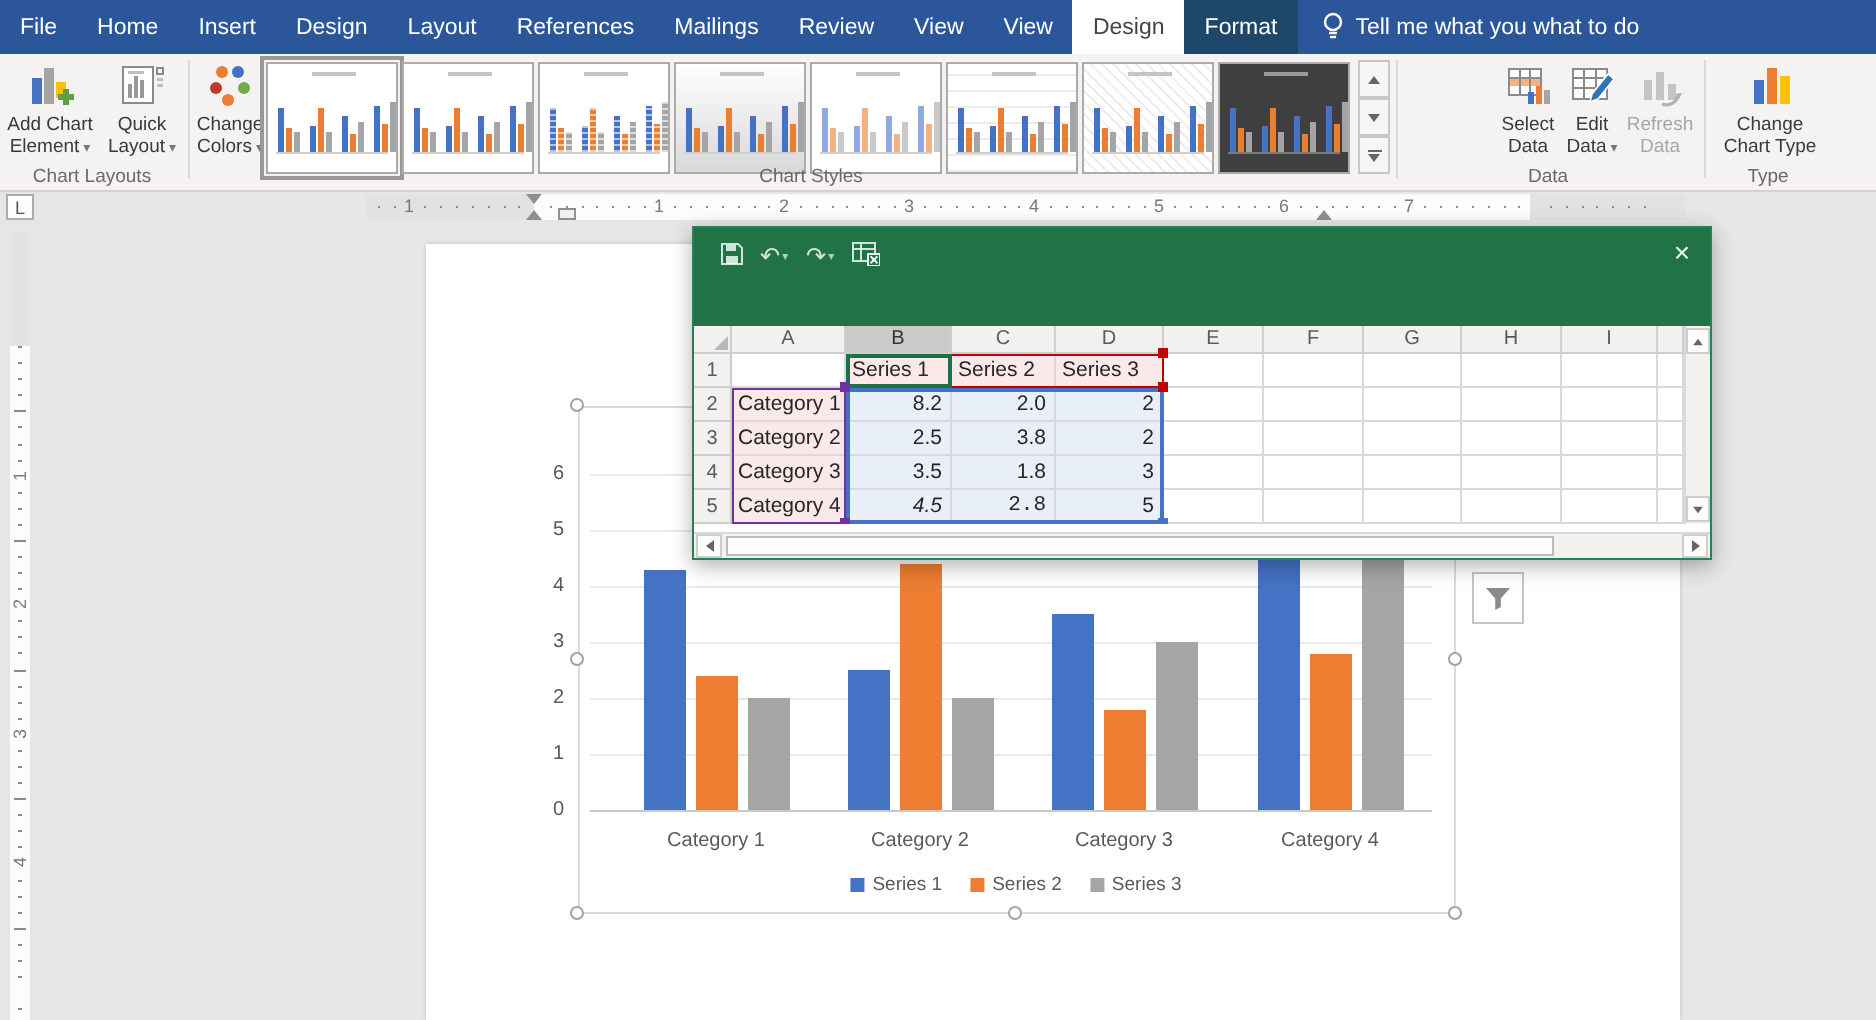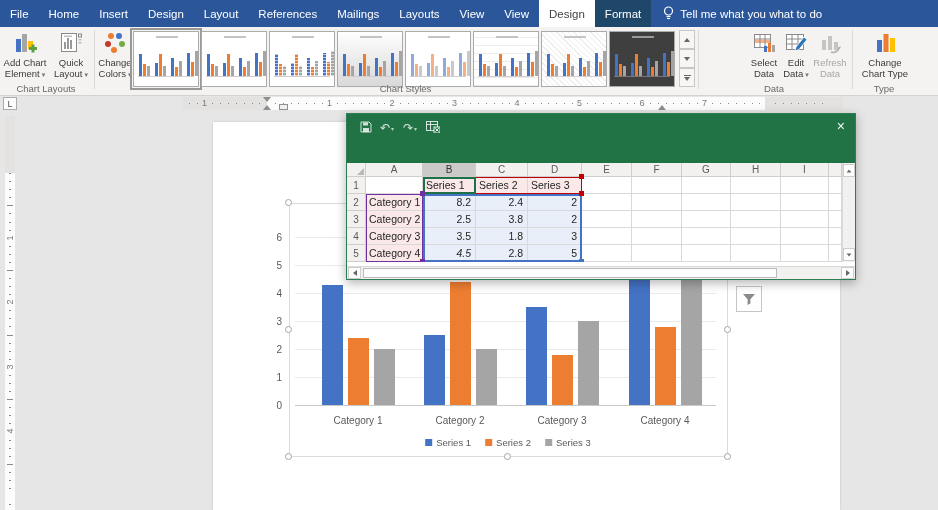--- a/index.html
+++ b/index.html
@@ -109,21 +109,21 @@
 
   <div id="tabbar">
     <div id="tabs" style="display:flex">
         <div class="tab">File</div>
         <div class="tab">Home</div>
         <div class="tab">Insert</div>
         <div class="tab">Design</div>
         <div class="tab">Layout</div>
         <div class="tab">References</div>
         <div class="tab">Mailings</div>
-        <div class="tab">Layouts</div>
+        <div class="tab">Review</div>
         <div class="tab">View</div>
         <div class="tab">View</div>
         <div class="tab active">Design</div>
         <div class="tab contextual">Format</div>
       </div>
     <div class="tellme">
       <svg width="11" height="15" viewBox="0 0 11 15">
         <circle cx="5.5" cy="5" r="4" fill="none" stroke="#fff" stroke-width="1.2"></circle>
         <line x1="3.5" y1="10.5" x2="7.5" y2="10.5" stroke="#fff" stroke-width="1.2"></line>
         <line x1="4" y1="12.5" x2="7" y2="12.5" stroke="#fff" stroke-width="1.2"></line>
@@ -615,21 +615,21 @@
         <div class="cell fill-pink" style="left: 181px; top: 14px; width: 54px; height: 17px; padding-left: 3px;">Series 3</div>
         <div class="cell" style="left: 235px; top: 14px; width: 50px; height: 17px; padding-left: 3px;"></div>
         <div class="cell" style="left: 285px; top: 14px; width: 50px; height: 17px; padding-left: 3px;"></div>
         <div class="cell" style="left: 335px; top: 14px; width: 49px; height: 17px; padding-left: 3px;"></div>
         <div class="cell" style="left: 384px; top: 14px; width: 50px; height: 17px; padding-left: 3px;"></div>
         <div class="cell" style="left: 434px; top: 14px; width: 48px; height: 17px; padding-left: 3px;"></div>
         <div class="cell" style="left: 482px; top: 14px; width: 13px; height: 17px; padding-left: 3px;"></div>
         <div class="cell hcell" style="left: 0px; top: 31px; width: 19px; height: 17px;">2</div>
         <div class="cell fill-pink" style="left: 19px; top: 31px; width: 57px; height: 17px; padding-left: 3px;">Category 1</div>
         <div class="cell fill-blue" style="left: 76px; top: 31px; width: 53px; height: 17px; justify-content: flex-end; padding-right: 4px;">8.2</div>
-        <div class="cell fill-blue" style="left: 129px; top: 31px; width: 52px; height: 17px; justify-content: flex-end; padding-right: 4px;">2.4</div>
+        <div class="cell fill-blue" style="left: 129px; top: 31px; width: 52px; height: 17px; justify-content: flex-end; padding-right: 4px;">2.0</div>
         <div class="cell fill-blue" style="left: 181px; top: 31px; width: 54px; height: 17px; justify-content: flex-end; padding-right: 4px;">2</div>
         <div class="cell" style="left: 235px; top: 31px; width: 50px; height: 17px; padding-left: 3px;"></div>
         <div class="cell" style="left: 285px; top: 31px; width: 50px; height: 17px; padding-left: 3px;"></div>
         <div class="cell" style="left: 335px; top: 31px; width: 49px; height: 17px; padding-left: 3px;"></div>
         <div class="cell" style="left: 384px; top: 31px; width: 50px; height: 17px; padding-left: 3px;"></div>
         <div class="cell" style="left: 434px; top: 31px; width: 48px; height: 17px; padding-left: 3px;"></div>
         <div class="cell" style="left: 482px; top: 31px; width: 13px; height: 17px; padding-left: 3px;"></div>
         <div class="cell hcell" style="left: 0px; top: 48px; width: 19px; height: 17px;">3</div>
         <div class="cell fill-pink" style="left: 19px; top: 48px; width: 57px; height: 17px; padding-left: 3px;">Category 2</div>
         <div class="cell fill-blue" style="left: 76px; top: 48px; width: 53px; height: 17px; justify-content: flex-end; padding-right: 4px;">2.5</div>
@@ -648,21 +648,21 @@
         <div class="cell fill-blue" style="left: 181px; top: 65px; width: 54px; height: 17px; justify-content: flex-end; padding-right: 4px;">3</div>
         <div class="cell" style="left: 235px; top: 65px; width: 50px; height: 17px; padding-left: 3px;"></div>
         <div class="cell" style="left: 285px; top: 65px; width: 50px; height: 17px; padding-left: 3px;"></div>
         <div class="cell" style="left: 335px; top: 65px; width: 49px; height: 17px; padding-left: 3px;"></div>
         <div class="cell" style="left: 384px; top: 65px; width: 50px; height: 17px; padding-left: 3px;"></div>
         <div class="cell" style="left: 434px; top: 65px; width: 48px; height: 17px; padding-left: 3px;"></div>
         <div class="cell" style="left: 482px; top: 65px; width: 13px; height: 17px; padding-left: 3px;"></div>
         <div class="cell hcell" style="left: 0px; top: 82px; width: 19px; height: 17px;">5</div>
         <div class="cell fill-pink" style="left: 19px; top: 82px; width: 57px; height: 17px; padding-left: 3px;">Category 4</div>
         <div class="cell fill-blue" style="left: 76px; top: 82px; width: 53px; height: 17px; justify-content: flex-end; padding-right: 4px; font-style: italic;">4.5</div>
-        <div class="cell fill-blue" style="left: 129px; top: 82px; width: 52px; height: 17px; justify-content: flex-end; padding-right: 4px;">2.8</div>
+        <div class="cell fill-blue" style="left: 129px; top: 82px; width: 52px; height: 17px; justify-content: flex-end; padding-right: 4px; font-family: Liberation Mono, monospace;">2.8</div>
         <div class="cell fill-blue" style="left: 181px; top: 82px; width: 54px; height: 17px; justify-content: flex-end; padding-right: 4px;">5</div>
         <div class="cell" style="left: 235px; top: 82px; width: 50px; height: 17px; padding-left: 3px;"></div>
         <div class="cell" style="left: 285px; top: 82px; width: 50px; height: 17px; padding-left: 3px;"></div>
         <div class="cell" style="left: 335px; top: 82px; width: 49px; height: 17px; padding-left: 3px;"></div>
         <div class="cell" style="left: 384px; top: 82px; width: 50px; height: 17px; padding-left: 3px;"></div>
         <div class="cell" style="left: 434px; top: 82px; width: 48px; height: 17px; padding-left: 3px;"></div>
         <div class="cell" style="left: 482px; top: 82px; width: 13px; height: 17px; padding-left: 3px;"></div>
         <div class="selrect" style="left: 76px; top: 14px; width: 159px; height: 17px; border: 1px solid rgb(192, 0, 0);"></div>
         <div class="selrect" style="left: 76px; top: 14px; width: 53px; height: 17px; border: 2px solid rgb(30, 113, 69);"></div>
         <div class="selrect" style="left: 19px; top: 31px; width: 57px; height: 68px; border: 1px solid rgb(112, 48, 160);"></div>

